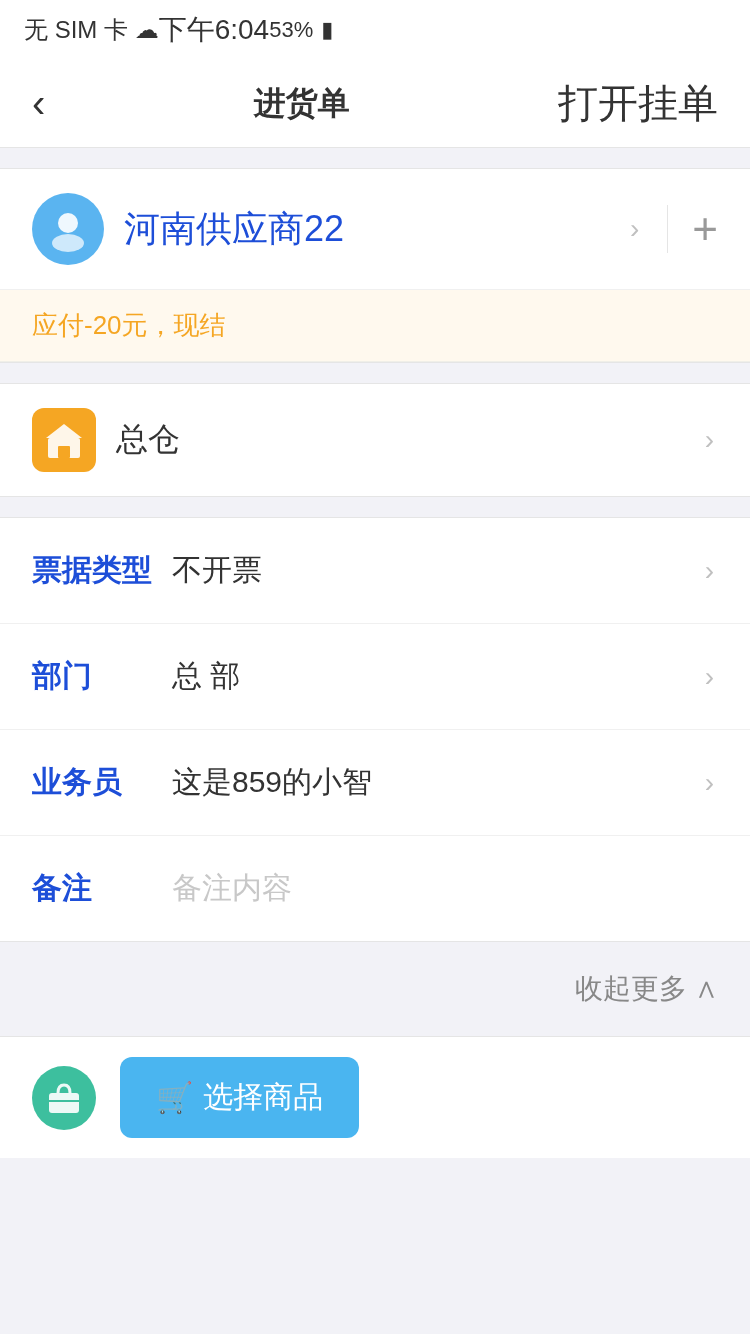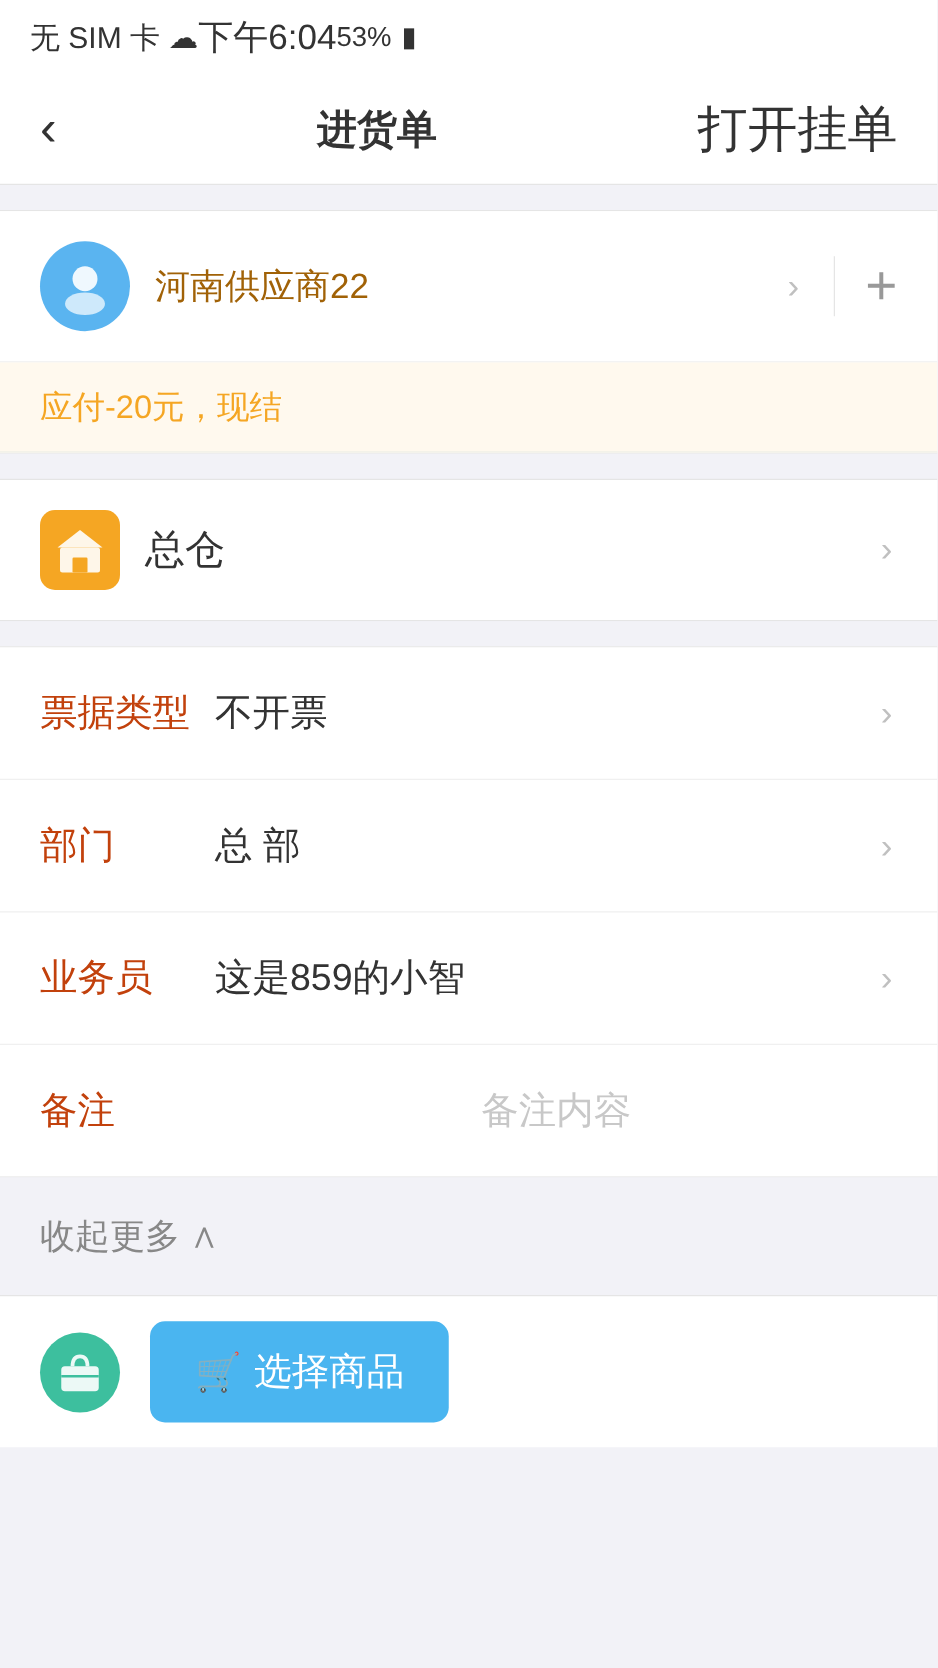--- a/index.html
+++ b/index.html
@@ -88,22 +88,22 @@
       justify-content: center;
       margin-right: 20px;
       flex-shrink: 0;
     }
     .supplier-avatar-icon {
       width: 48px;
       height: 48px;
     }
     .supplier-name {
       flex: 1;
-      font-size: 28px;
-      color: #a16207;
+      font-size: 36px;
+      color: #1d4ed8;
     }
     .chevron {
       color: #c0c0c0;
       font-size: 28px;
       margin-right: 4px;
     }
     .divider-v {
       width: 1px;
       height: 48px;
       background: #e5e5e5;
@@ -152,40 +152,40 @@
     .form-row {
       display: flex;
       align-items: center;
       padding: 32px 32px;
       background: #fff;
       border-top: 1px solid #f0f0f0;
     }
     .form-label {
       width: 140px;
       font-size: 30px;
-      color: #c2410c;
+      color: #1d4ed8;
       flex-shrink: 0;
+      font-weight: bold;
     }
     .form-value {
       flex: 1;
       font-size: 30px;
       color: #333;
     }
     .form-placeholder {
       flex: 1;
       font-size: 30px;
       color: #c8c8c8;
-      text-align: center;
     }
 
     
     .collapse-row {
       display: flex;
       align-items: center;
-      justify-content: flex-start;
+      justify-content: flex-end;
       padding: 28px 32px;
       background: #f2f2f7;
       font-size: 28px;
       color: #888;
       gap: 8px;
     }
 
     
     .bottom-bar {
       display: flex;

